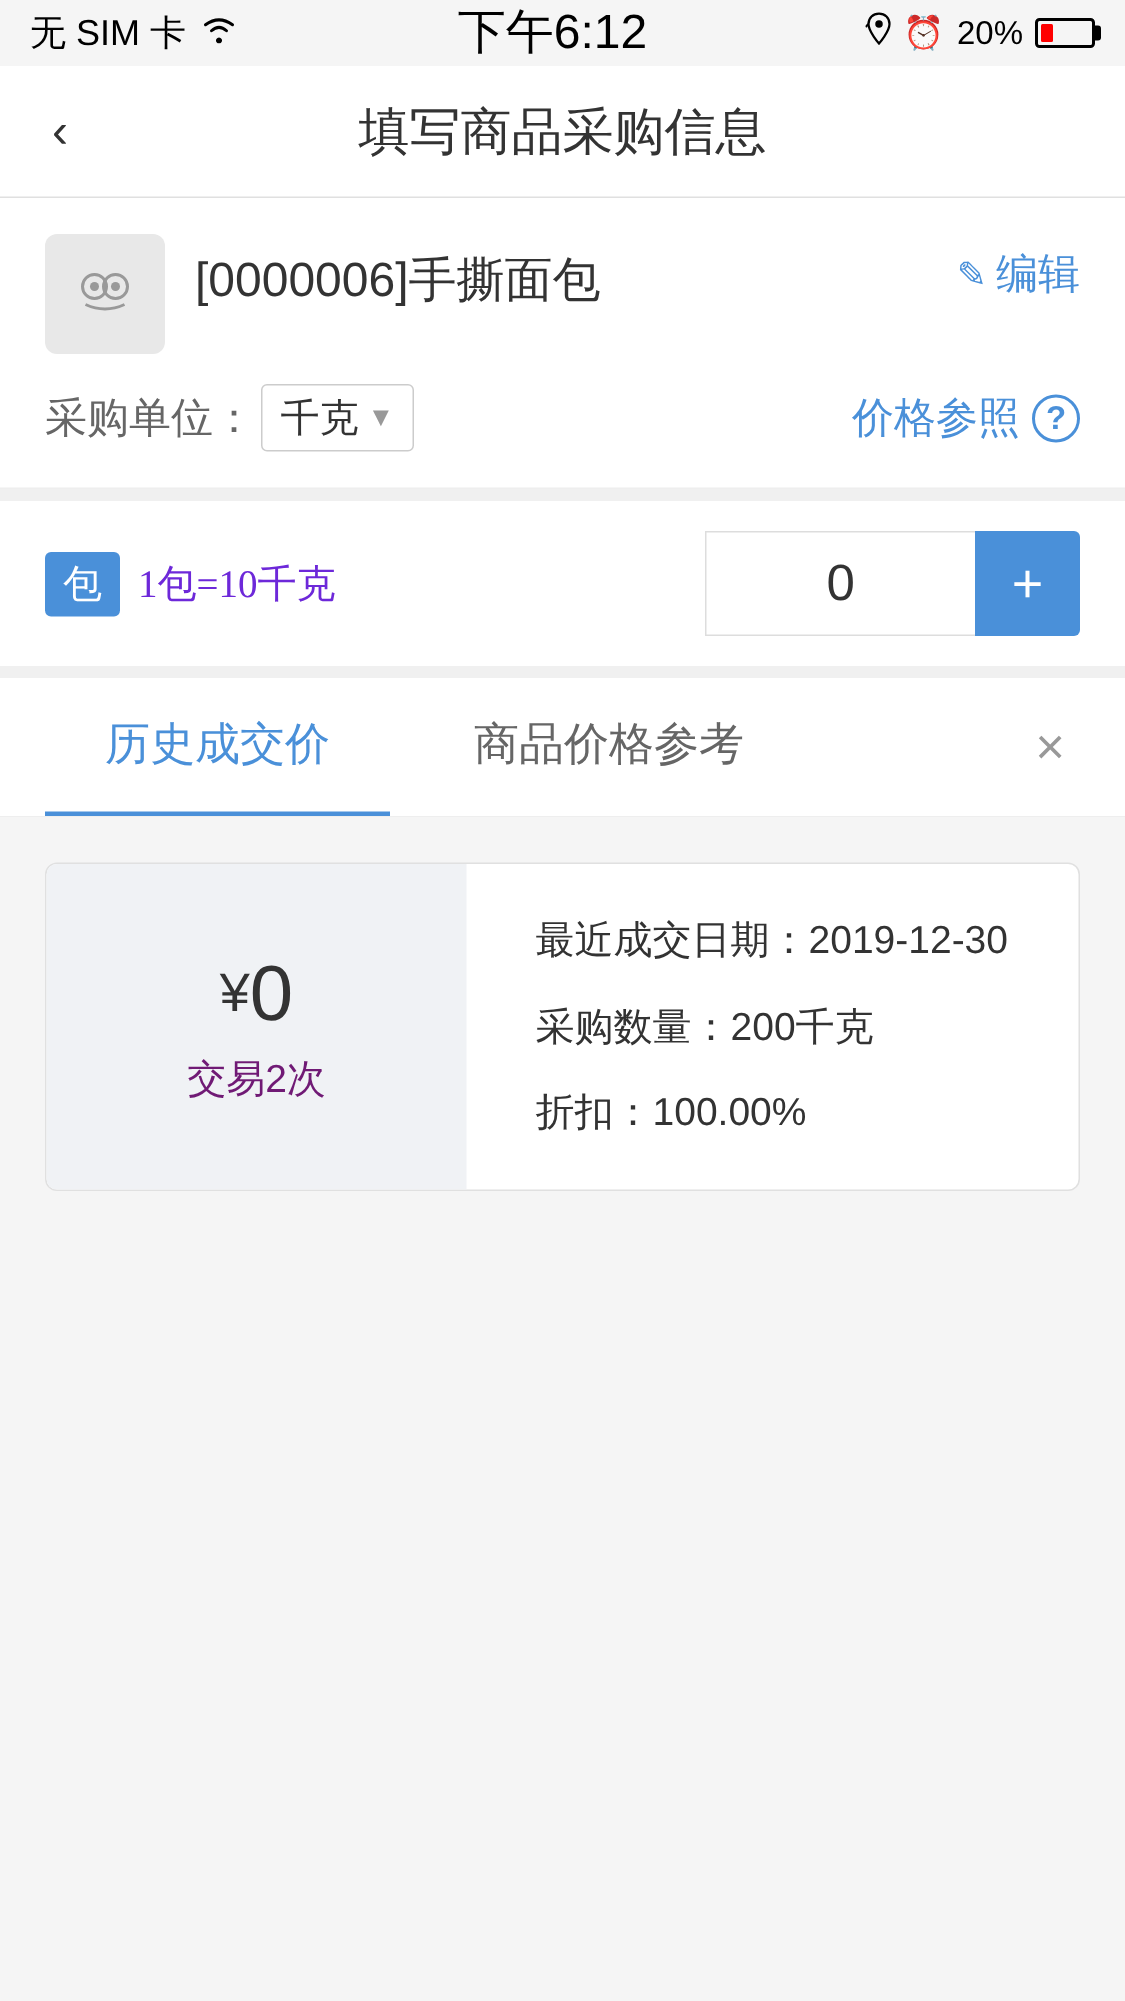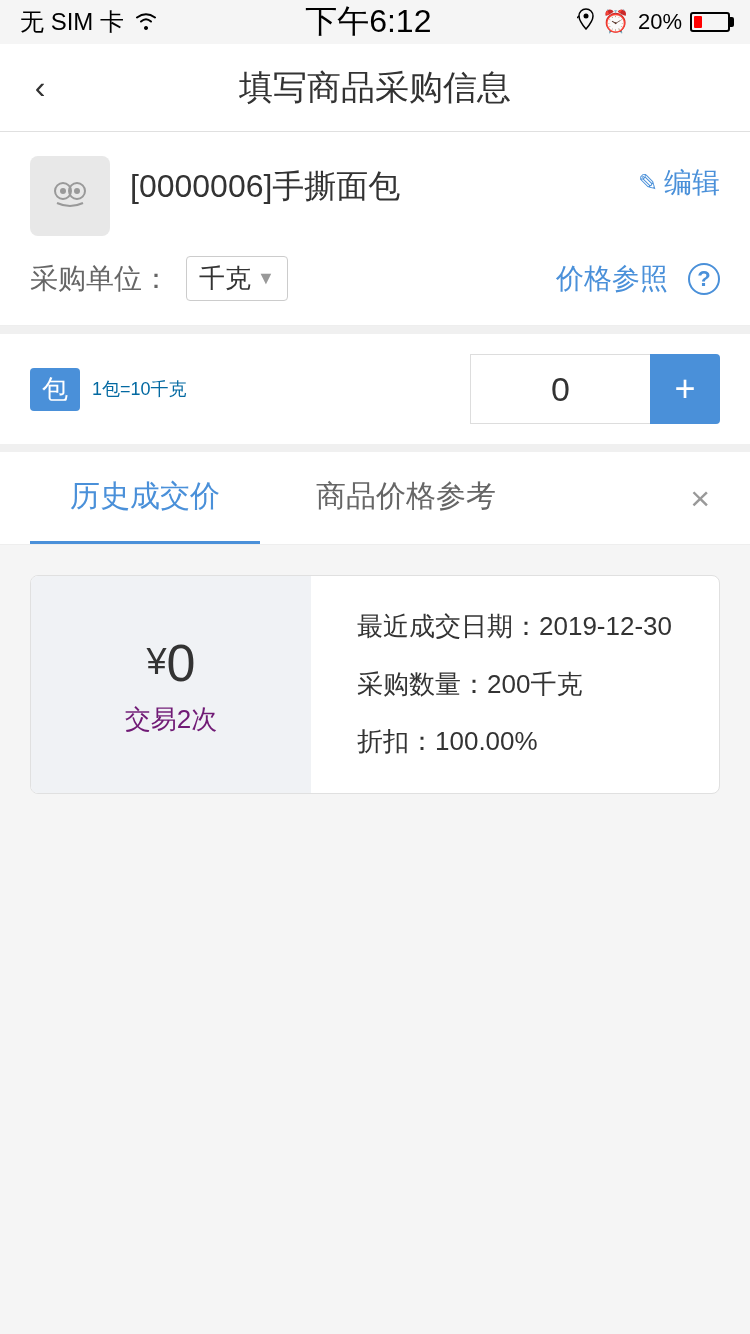--- a/index.html
+++ b/index.html
@@ -158,21 +158,21 @@
     }
 
     .product-unit-row {
       display: flex;
       align-items: center;
       justify-content: space-between;
     }
     .unit-left {
       display: flex;
       align-items: center;
-      gap: 16px;
+      gap: 4px;
       font-size: 28px;
       color: #666;
     }
     .unit-select {
       display: flex;
       align-items: center;
       border: 1px solid #ccc;
       border-radius: 4px;
       padding: 4px 12px;
       gap: 6px;
@@ -180,21 +180,21 @@
       color: #333;
       background: #fff;
     }
     .unit-select-arrow {
       font-size: 18px;
       color: #999;
     }
     .price-ref {
       display: flex;
       align-items: center;
-      gap: 20px;
+      gap: 8px;
       color: #4a90d9;
       font-size: 28px;
     }
     .help-icon {
       width: 32px;
       height: 32px;
       border: 2px solid #4a90d9;
       border-radius: 50%;
       display: flex;
       align-items: center;
@@ -220,22 +220,23 @@
       font-size: 30px;
     }
     .unit-badge {
       background: #4a90d9;
       color: #fff;
       font-size: 26px;
       padding: 4px 12px;
       border-radius: 4px;
     }
     .unit-conversion {
-      color: #0369a1;
-      font-size: 18px;
+      color: #6d28d9;
+      font-size: 26px;
+      font-family: Liberation Serif, serif;
     }
     .quantity-input-group {
       display: flex;
       align-items: center;
       gap: 0;
     }
     .quantity-input {
       width: 180px;
       height: 70px;
       border: 1px solid #ddd;

